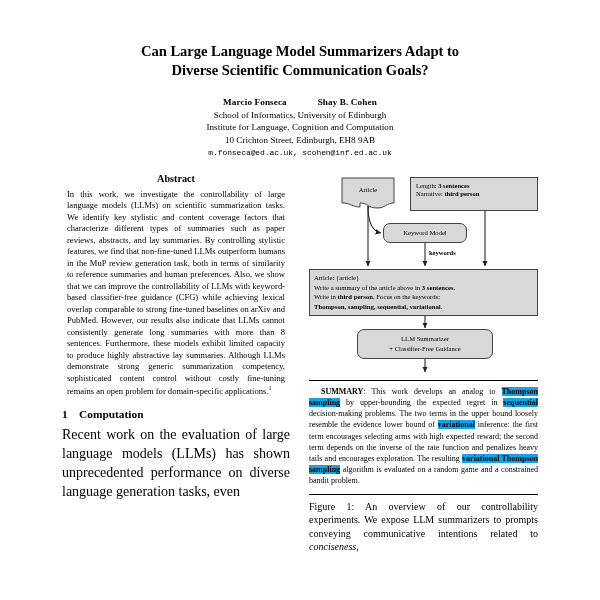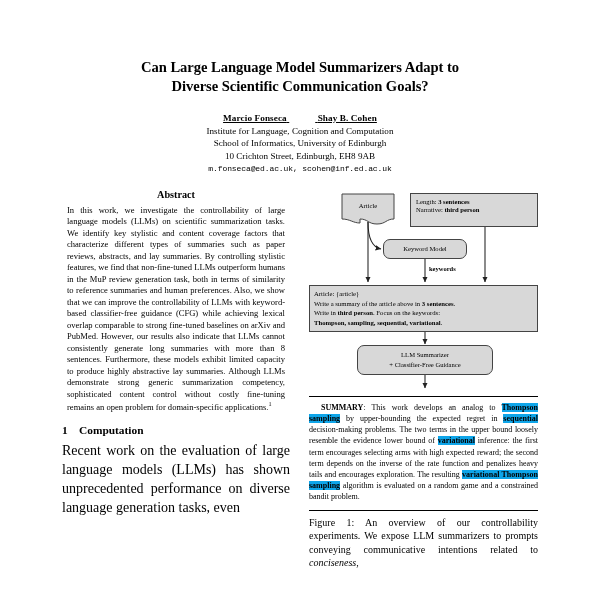--- a/index.html
+++ b/index.html
@@ -18,31 +18,30 @@
     width: 600px; height: 600px;
     padding: 42px 62px 0 62px;
   }
   
   .title {
     text-align: center;
     font-size: 14.6px;
     font-weight: bold;
     line-height: 1.33;
     letter-spacing: -0.05px;
-    margin: 16px 0 16px 0;
+    margin: 0 0 16px 0;
   }
   .title .l2 { display: block; }
   
   .authors {
     text-align: center;
     font-size: 9.2px;
     font-weight: bold;
     margin: 0 0 2px 0;
     letter-spacing: 0.1px;
-    text-decoration: underline;
   }
   .authors .gap { display: inline-block; width: 26px; }
   .affil {
     text-align: center;
     font-size: 9.1px;
     line-height: 1.36;
     margin: 0;
   }
   .emails {
     text-align: center;
@@ -181,22 +180,22 @@
   <h1 class="title">
     <span>Can Large Language Model Summarizers Adapt to</span>
     <span class="l2">Diverse Scientific Communication Goals?</span>
   </h1>
 
   <div class="authors">
     <span>Marcio Fonseca</span>
     <span class="gap"></span>
     <span>Shay B. Cohen</span>
   </div>
+  <div class="affil">School of Informatics, University of Edinburgh</div>
   <div class="affil">Institute for Language, Cognition and Computation</div>
-  <div class="affil">School of Informatics, University of Edinburgh</div>
   <div class="affil">10 Crichton Street, Edinburgh, EH8 9AB</div>
   <div class="emails">m.fonseca@ed.ac.uk, scohen@inf.ed.ac.uk</div>
 
   <div class="columns">
 
     <div class="col">
       <div class="abstract-head">Abstract</div>
       <p class="abstract-body"><span>In this work, we investigate the controllability of large language models (LLMs) on scientific summarization tasks. We identify key stylistic and content coverage factors that characterize different types of summaries such as paper reviews, abstracts, and lay summaries. By controlling stylistic features, we find that non-fine-tuned LLMs outperform humans in the MuP review generation task, both in terms of similarity to reference summaries and human preferences. Also, we show that we can improve the controllability of LLMs with keyword-based classifier-free guidance (CFG) while achieving lexical overlap comparable to strong fine-tuned baselines on arXiv and PubMed. However, our results also indicate that LLMs cannot consistently generate long summaries with more than 8 sentences. Furthermore, these models exhibit limited capacity to produce highly abstractive lay summaries. Although LLMs demonstrate strong generic summarization competency, sophisticated content control without costly fine-tuning remains an open problem for domain-specific applications.</span><sup>1</sup></p>
 
       <div class="section-head">

